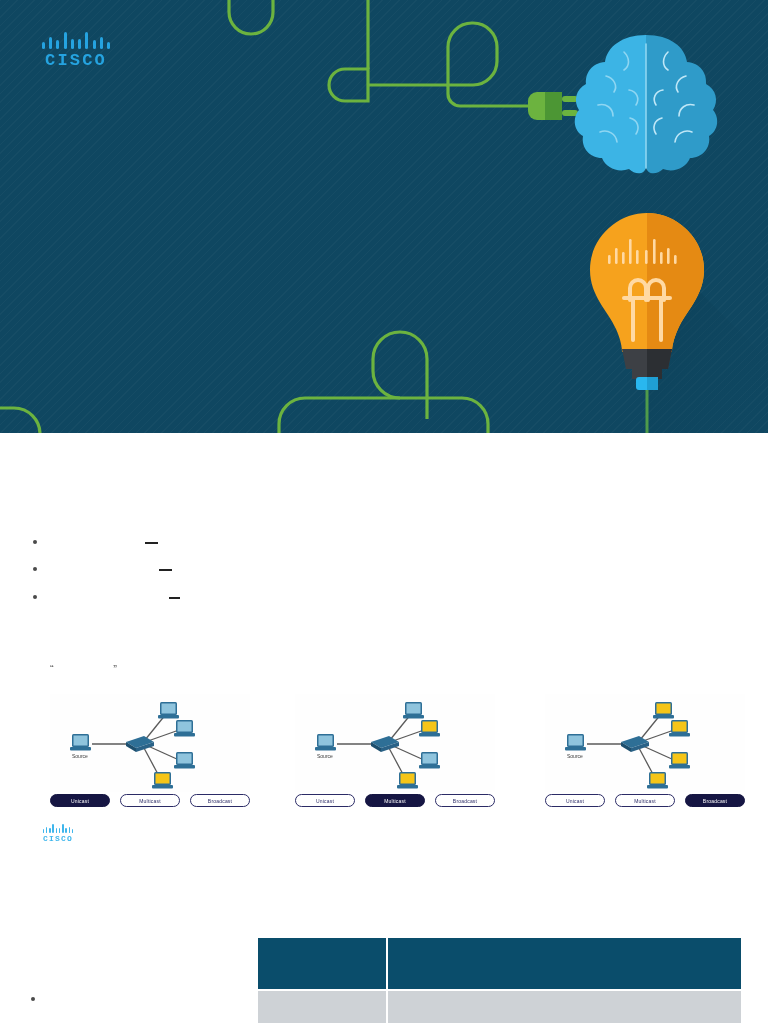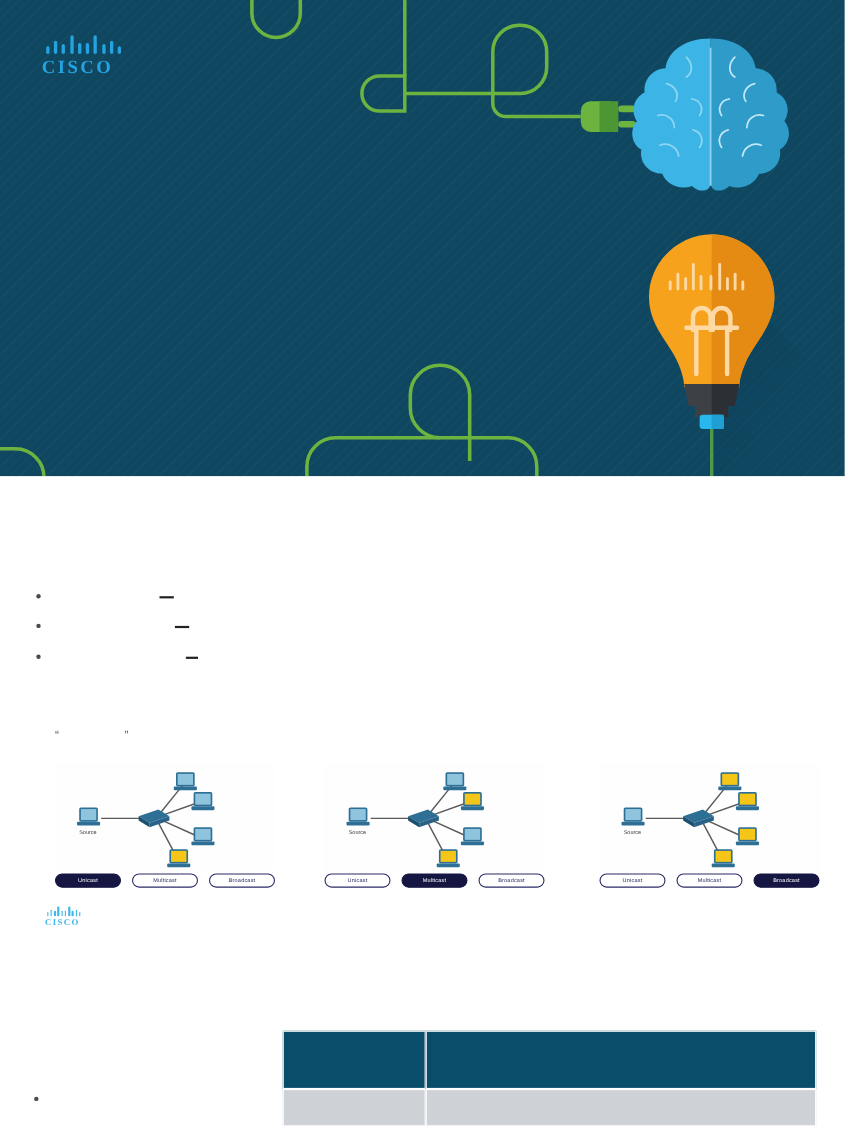--- a/index.html
+++ b/index.html
@@ -29,22 +29,22 @@
   }
   #hero-svg{position:absolute;left:0;top:0;}
 
   
   #cisco-logo-hero{
     position:absolute;left:38px;top:32px;width:76px;height:42px;
   }
   .cl-bars{display:flex;align-items:flex-end;justify-content:space-between;height:17px;width:68px;margin:0 auto;}
   .cl-bars i{display:block;width:3px;background:#25a3e0;border-radius:1.5px;}
   .cl-word{
-    color:#25a3e0;font-weight:bold;
-    font-family:Liberation Serif, serif;
+    text-align:center;color:#25a3e0;font-weight:bold;
+    font-family:Liberation Mono, monospace;
     letter-spacing:2.2px;font-size:17px;line-height:20px;margin-top:2px;
   }
 
   
   #content{position:absolute;left:0;top:433px;width:768px;height:591px;background:#fff;}
 
   .bullet-row{position:absolute;display:flex;align-items:center;}
   .bullet-dot{
     width:4px;height:4px;border-radius:50%;background:#4a4a4a;flex:0 0 auto;
   }

